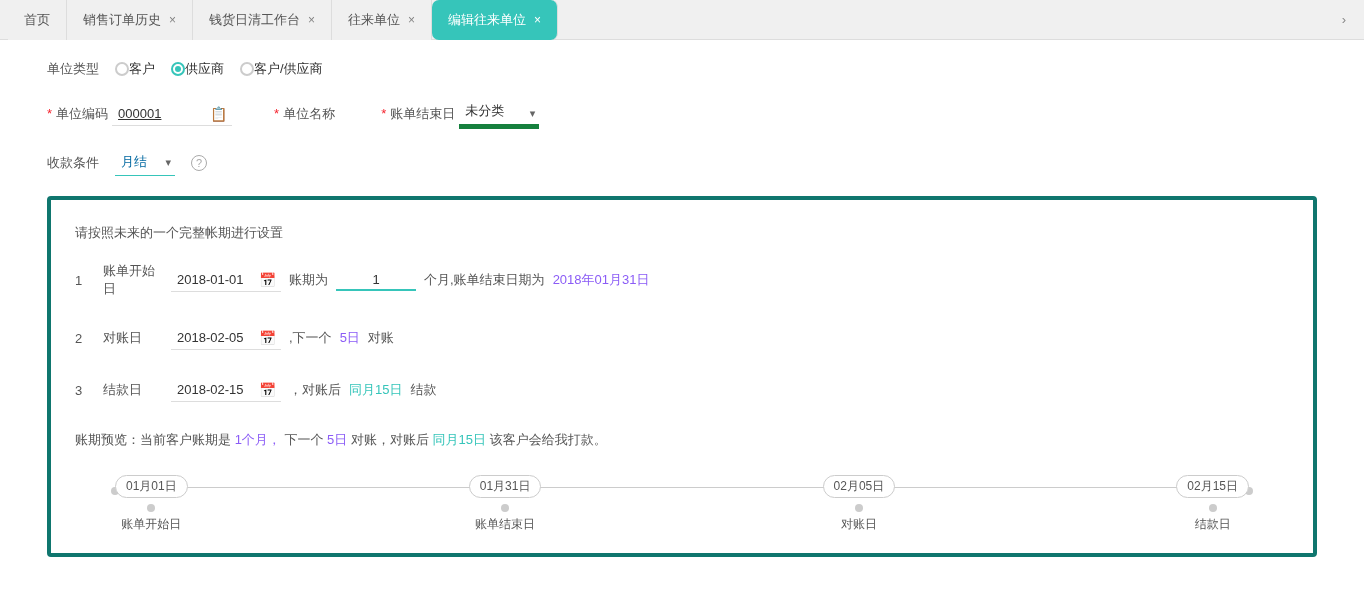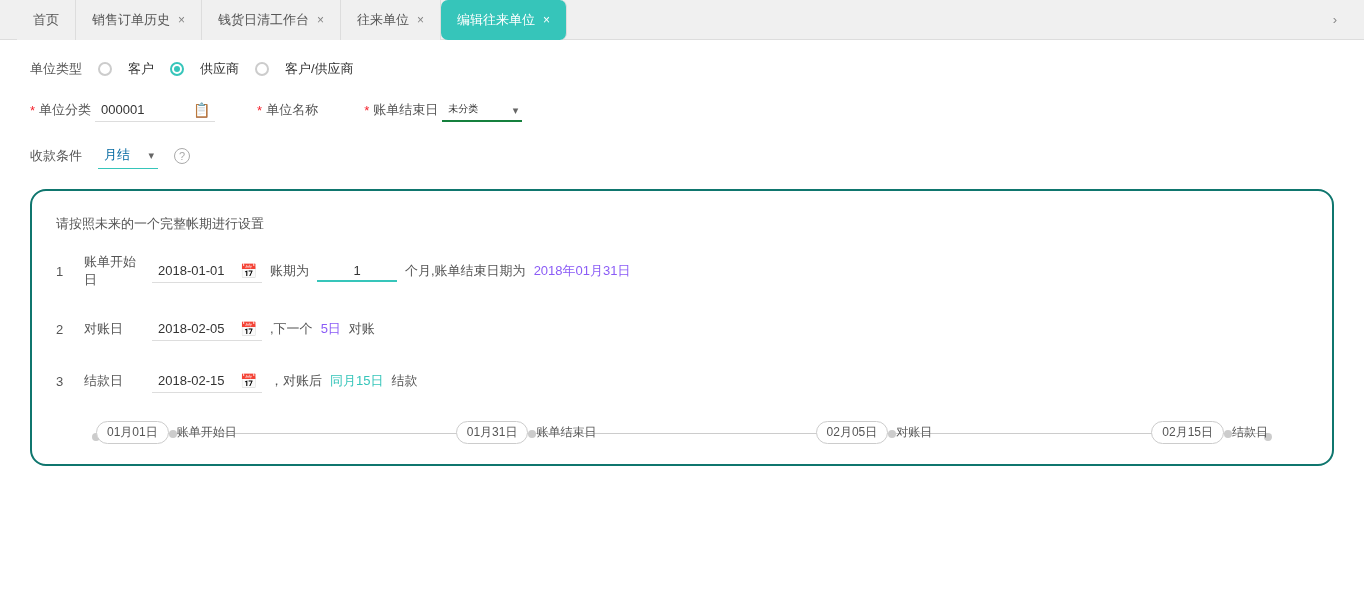--- a/index.html
+++ b/index.html
@@ -5,21 +5,21 @@
     * { box-sizing: border-box; margin: 0; padding: 0; }
     body { font-family: 'Microsoft YaHei', Arial, sans-serif; font-size: 13px; color: #333; background: #f5f5f5; }
 
     
     .tabs-bar {
       display: flex;
       align-items: center;
       background: #f0f0f0;
       border-bottom: 1px solid #ddd;
       height: 40px;
-      padding: 0 17px;
+      padding: 0 8px;
     }
     .tab {
       display: flex;
       align-items: center;
       padding: 0 16px;
       height: 40px;
       cursor: pointer;
       font-size: 13px;
       color: #555;
       border-right: 1px solid #ddd;
@@ -45,21 +45,21 @@
       display: flex;
       align-items: center;
       justify-content: center;
       cursor: pointer;
       color: #888;
     }
 
     
     .page-content {
       background: #fff;
-      padding: 20px 30px;
+      padding: 20px 47px;
       min-height: calc(608px - 40px);
     }
 
     
     .form-row {
       display: flex;
       align-items: center;
       margin-bottom: 20px;
       flex-wrap: wrap;
       gap: 12px;
@@ -74,21 +74,21 @@
       margin-right: 4px;
     }
     .radio-group {
       display: flex;
       align-items: center;
       gap: 16px;
     }
     .radio-item {
       display: flex;
       align-items: center;
-      gap: 16px;
+      gap: 0;
       cursor: pointer;
     }
     .radio-circle {
       width: 14px;
       height: 14px;
       border-radius: 50%;
       border: 2px solid #ccc;
       display: flex;
       align-items: center;
       justify-content: center;
@@ -159,22 +159,22 @@
       border-radius: 50%;
       border: 1px solid #aaa;
       color: #aaa;
       font-size: 11px;
       cursor: pointer;
       margin-left: 4px;
     }
 
     
     .settings-card {
-      border: 2px solid #0f766e;
-      border-radius: 16px;
+      border: 4px solid #0f766e;
+      border-radius: 4px;
       padding: 24px 24px 20px;
       margin-bottom: 20px;
     }
     .card-title {
       font-size: 13px;
       color: #555;
       margin-bottom: 20px;
     }
 
     
@@ -233,21 +233,21 @@
     .timeline-nodes {
       display: flex;
       align-items: flex-start;
       width: 100%;
       justify-content: space-between;
       position: relative;
       z-index: 1;
     }
     .timeline-node {
       display: flex;
-      flex-direction: row;
+      flex-direction: column;
       align-items: center;
     }
     .timeline-badge {
       border: 1px solid #ccc;
       border-radius: 12px;
       padding: 2px 10px;
       font-size: 12px;
       color: #555;
       background: #fff;
       white-space: nowrap;
@@ -308,37 +308,37 @@
         <div class="radio-circle"></div>
         <span>客户/供应商</span>
       </label>
     </div>
   </div>
 
   <div class="form-row">
 
     <div class="field-group">
       <span class="required-star">*</span>
-      <span class="form-label">单位分类</span>
+      <span class="form-label">单位编码</span>
       <div class="input-with-icon">
-        <input class="input-field" type="text" style="width: 120px;" value="000001">
+        <input class="input-field" type="text" style="width: 120px; text-decoration: underline;" value="000001">
         <span class="input-calendar-icon">📋</span>
       </div>
     </div>
 
     <div class="field-group">
       <span class="required-star">*</span>
       <span class="form-label">单位名称</span>
     </div>
 
     <div class="field-group">
       <span class="required-star">*</span>
       <span class="form-label">账单结束日</span>
       <div class="select-wrapper">
-        <span style="font-size:10px;color:#333;min-width:80px;border-bottom:2px solid #15803d;padding:4px 24px 4px 6px;">未分类</span>
+        <span style="font-size:13px;color:#333;min-width:80px;border-bottom:5px solid #15803d;padding:4px 24px 4px 6px;">未分类</span>
         <span class="chevron-icon">▾</span>
       </div>
     </div>
   </div>
 
   <div class="form-row">
     <span class="form-label">收款条件</span>
     <div class="select-wrapper">
       <span style="color:#0369a1;font-size:13px;border-bottom:1px solid #36c5ba;padding:4px 24px 4px 6px;min-width:60px;cursor:pointer;">月结</span>
       <span class="chevron-icon">▾</span>
@@ -379,20 +379,29 @@
       <span class="row-type-label">结款日</span>
       <div class="input-with-icon">
         <input class="input-field" type="text" style="width: 110px;" value="2018-02-15">
         <span class="input-calendar-icon" style="color:#36c5ba;">📅</span>
       </div>
       <span class="row-desc">，对账后</span>
       <span class="highlight-teal">同月15日</span>
       <span class="row-desc">结款</span>
     </div>
 
+    <div class="preview-text">
+      <span>账期预览：当前客户账期是</span>
+      <span class="highlight-orange">1个月，</span>
+      <span>下一个</span>
+      <span class="highlight-orange">5日</span>
+      <span>对账，对账后</span>
+      <span class="highlight-teal">同月15日</span>
+      <span>该客户会给我打款。</span>
+    </div>
 
     <div style="position:relative; padding: 0 40px;">
       <div class="timeline-line"></div>
 
       <div style="position:absolute; top:12px; left:36px; width:8px; height:8px; border-radius:50%; background:#ccc; z-index:1;"></div>
 
       <div style="position:absolute; top:12px; right:36px; width:8px; height:8px; border-radius:50%; background:#ccc; z-index:1;"></div>
 
       <div class="timeline-nodes">
         <div class="timeline-node">

